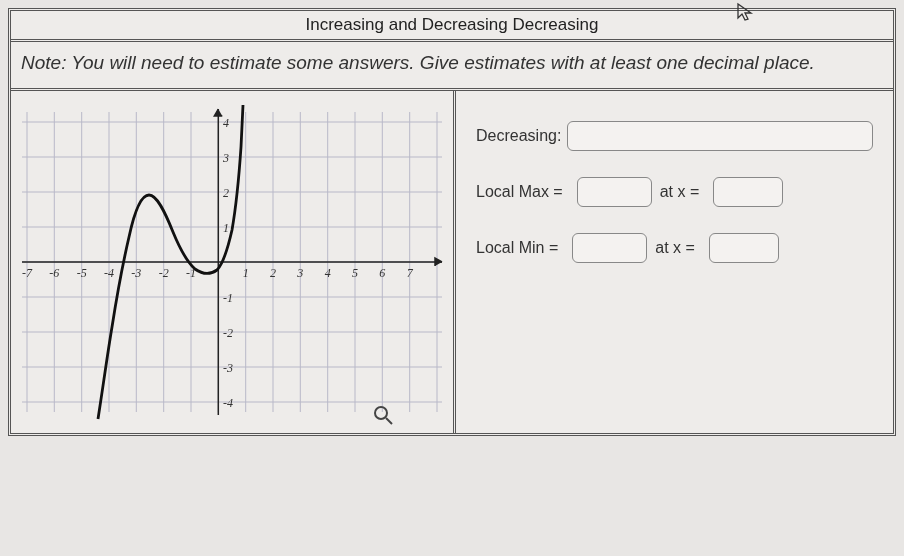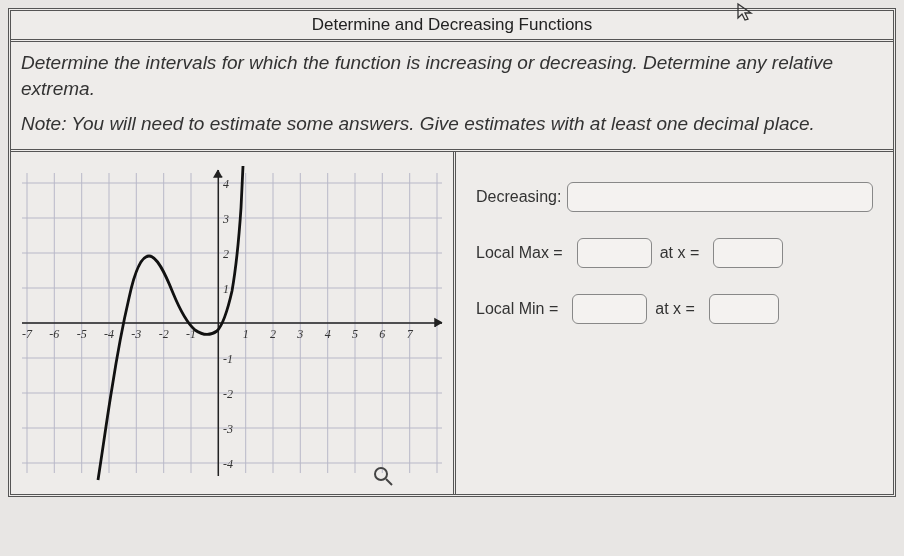--- a/index.html
+++ b/index.html
@@ -81,23 +81,22 @@
     bottom: 8px;
     right: 60px;
     font-size:18px;
     color:#444;
   }
 </style>
 </head>
 <body>
 
 <div class="outer">
-  <div class="title-row">Determine and Decreasing Functions</div>
+  <div class="title-row">Increasing and Decreasing Decreasing</div>
   <div class="instructions">
-    <p>Determine the intervals for which the function is increasing or decreasing. Determine any relative extrema.</p>
     <p style="margin-bottom:0">Note: You will need to estimate some answers. Give estimates with at least one decimal place.</p>
   </div>
   <div class="content">
     <div class="graph-cell">
       <svg width="430" height="330" viewBox="0 0 430 330">
 
         <rect x="0" y="0" width="430" height="330" fill="#eeecea"></rect>
 
         <g stroke="#b8b8c8" stroke-width="1">
 

